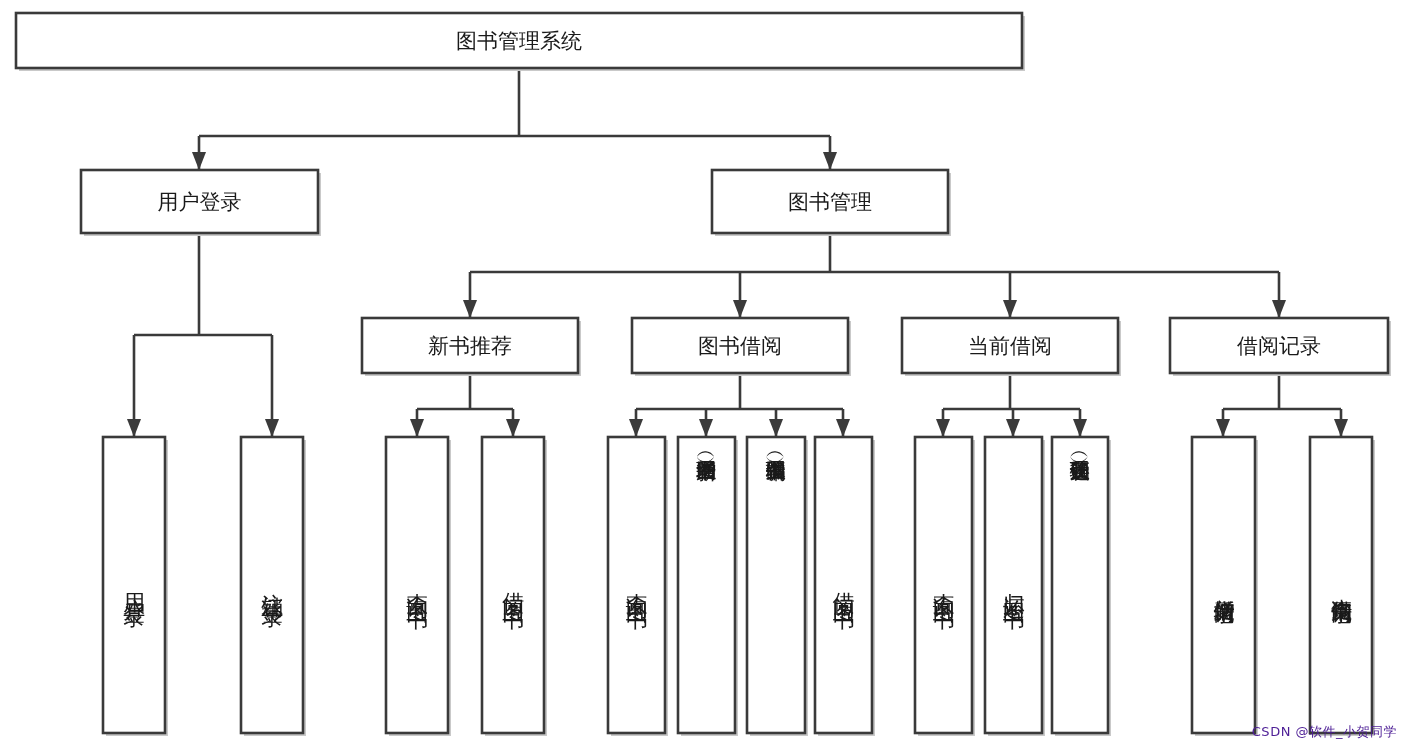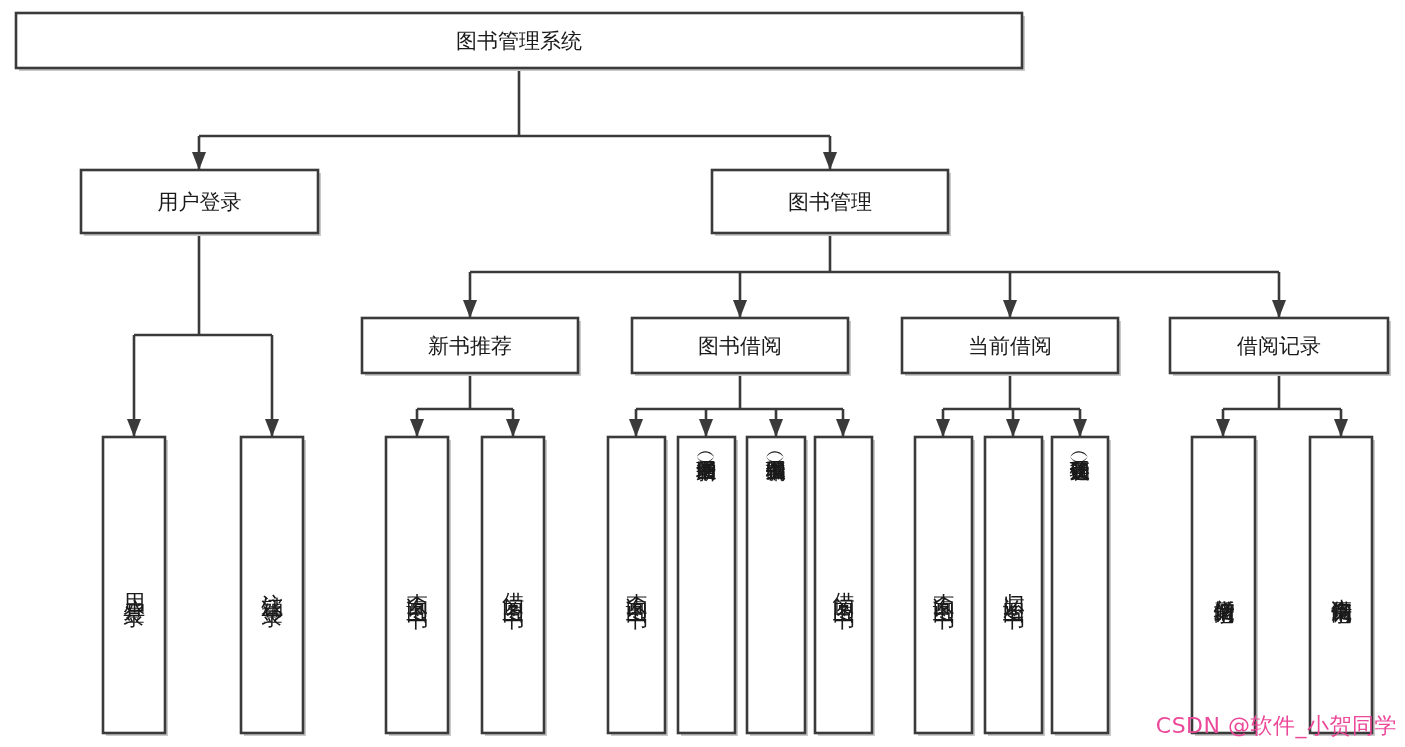--- a/index.html
+++ b/index.html
@@ -69,22 +69,22 @@
     line-height: 1.02;
     letter-spacing: 2px;
     color: #1a1a1a;
     white-space: nowrap;
   }
   #watermark {
     position: absolute;
     right: 8px;
     bottom: 6px;
     font-family: "DejaVu Sans", "Liberation Sans", sans-serif;
-    font-size: 22px;
-    color: #ec4899;
+    font-size: 13px;
+    color: #4c1d95;
     letter-spacing: 0.5px;
     white-space: nowrap;
   }
 </style>
 </head>
 <body>
 
 <div id="diagram-root">
   <svg id="tree-svg" viewBox="0 0 1405 747" xmlns="http://www.w3.org/2000/svg">
     <g id="connectors-layer">

